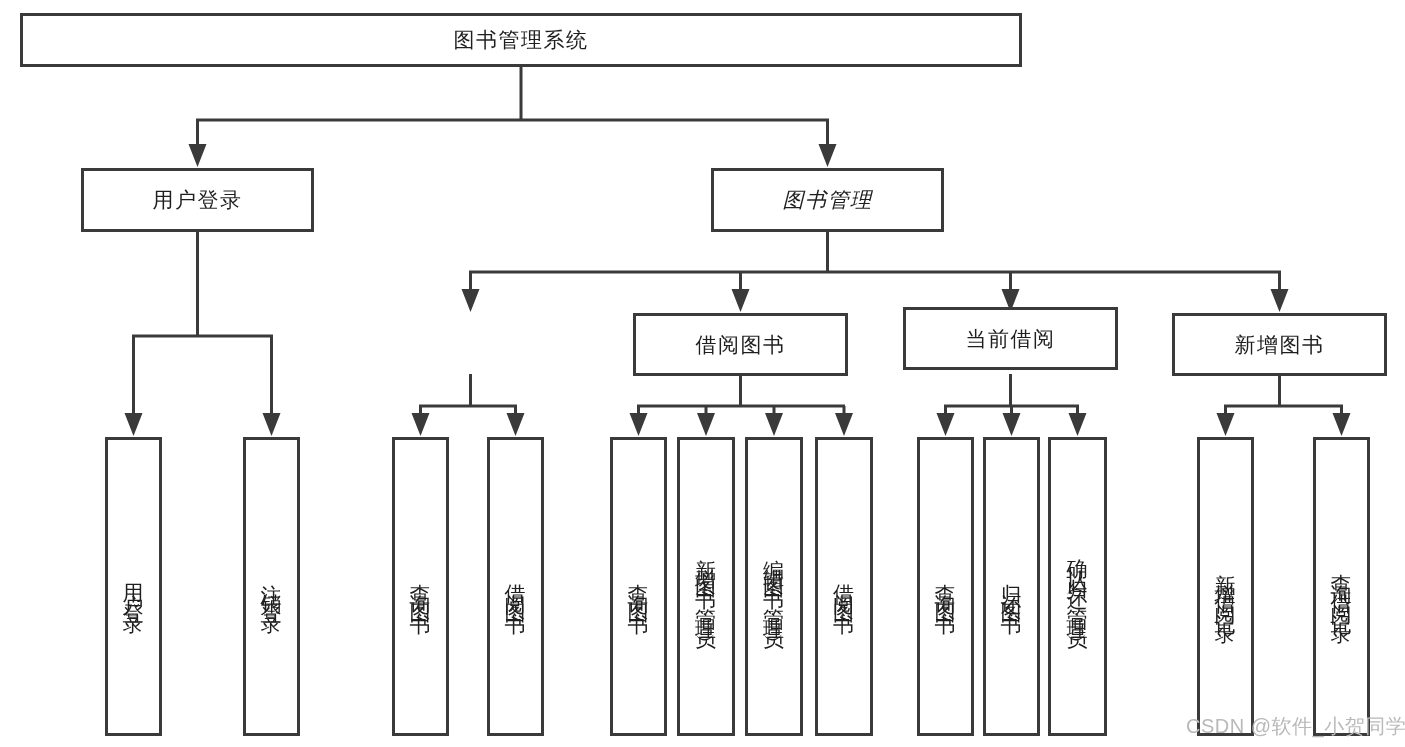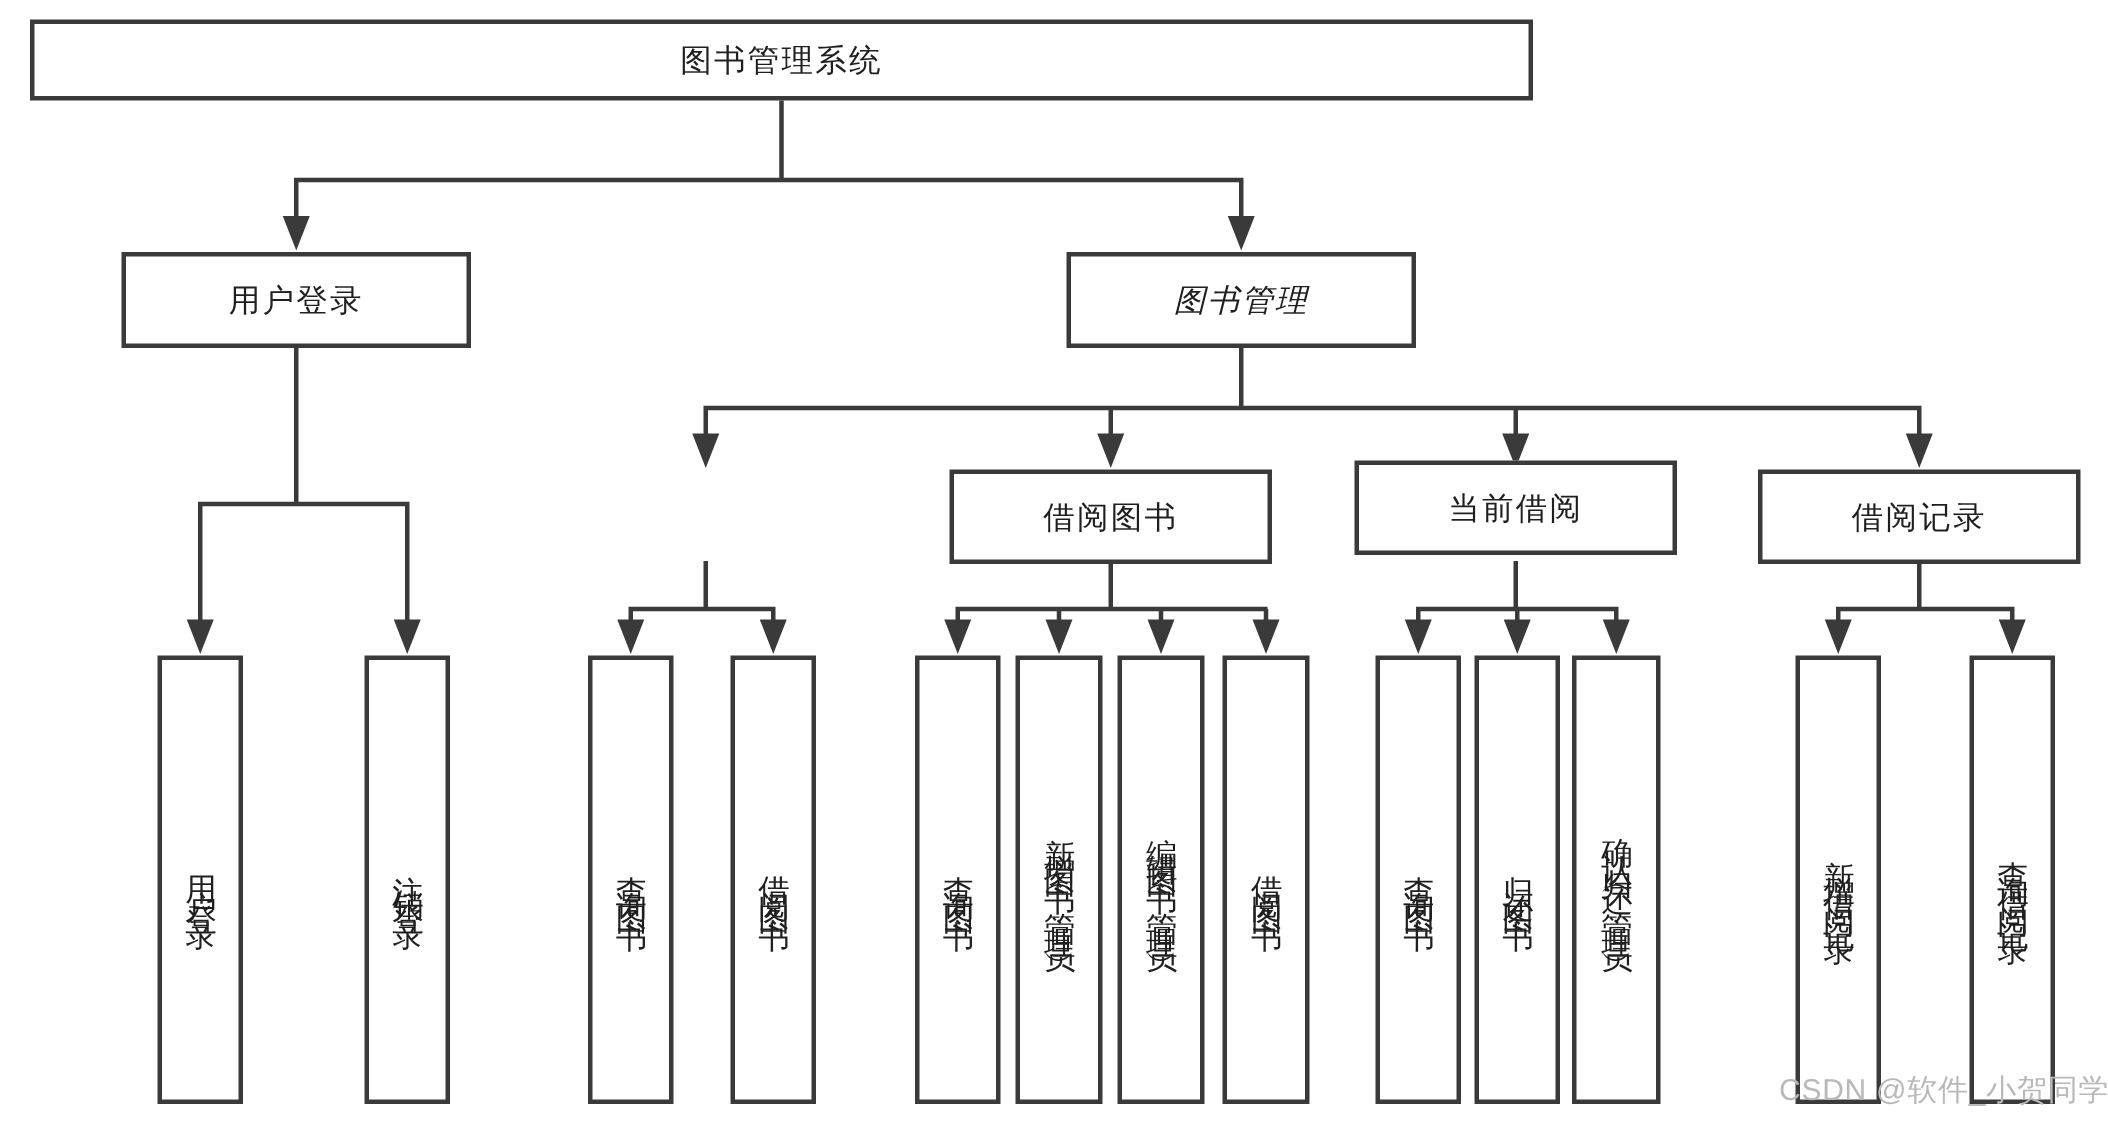--- a/index.html
+++ b/index.html
@@ -77,21 +77,21 @@
              M1216.5 413H1234.5L1225.5 436Z M1332.5 413H1350.5L1341.5 436Z" fill="#3a3a3a" stroke="none"></path>
   </svg>
 
   <div class="hbox" style="left:20px;top:13px;width:1002px;height:54px;text-align:right;">图书管理系统</div>
 
   <div class="hbox" style="left:81px;top:168px;width:233px;height:64px;">用户登录</div>
   <div class="hbox" style="left:711px;top:168px;width:233px;height:64px;font-style:italic;">图书管理</div>
 
   <div class="hbox" style="left:633px;top:313px;width:215px;height:63px;">借阅图书</div>
   <div class="hbox" style="left:903px;top:307px;width:215px;height:63px;">当前借阅</div>
-  <div class="hbox" style="left:1172px;top:313px;width:215px;height:63px;">借阅记录</div>
+  <div class="hbox" style="left:1172px;top:313px;width:215px;height:63px;">新增图书</div>
 
   <div class="leaf" style="left:105px;top:437px;width:57px;height:299px;">
     <span class="vtext">用户登录</span>
   </div>
   <div class="leaf" style="left:243px;top:437px;width:57px;height:299px;">
     <span class="vtext">注销登录</span>
   </div>
 
   <div class="leaf" style="left:392px;top:437px;width:57px;height:299px;">
     <span class="vtext">查询图书</span>

